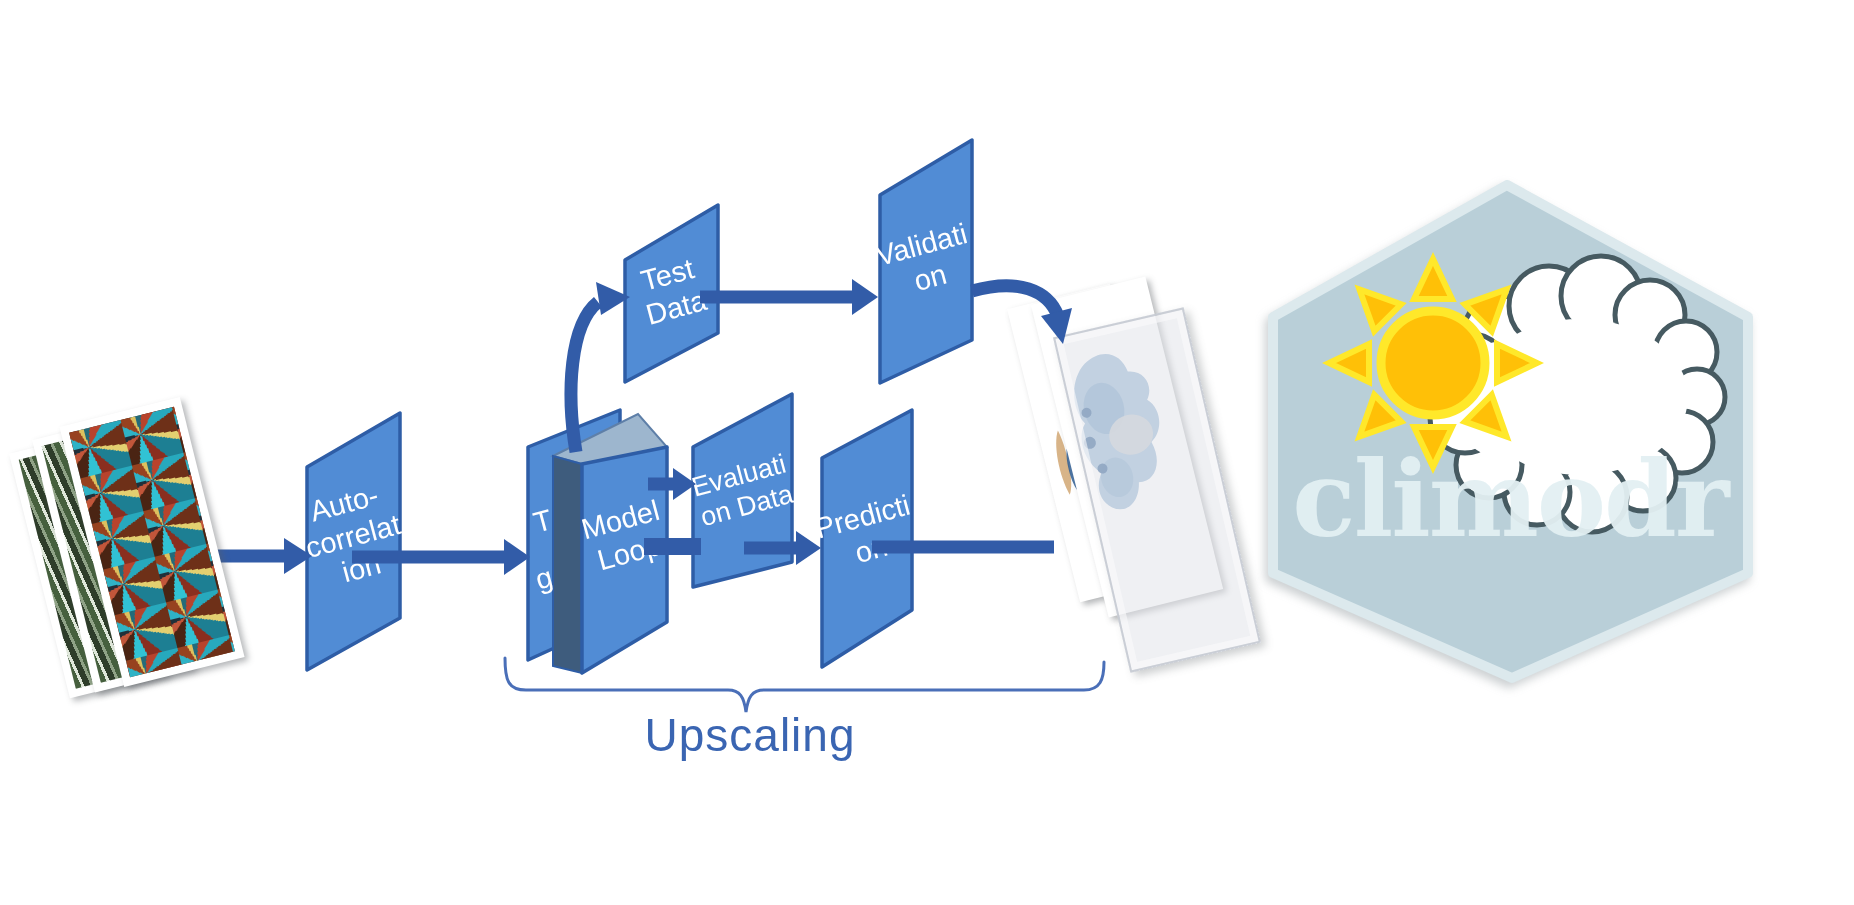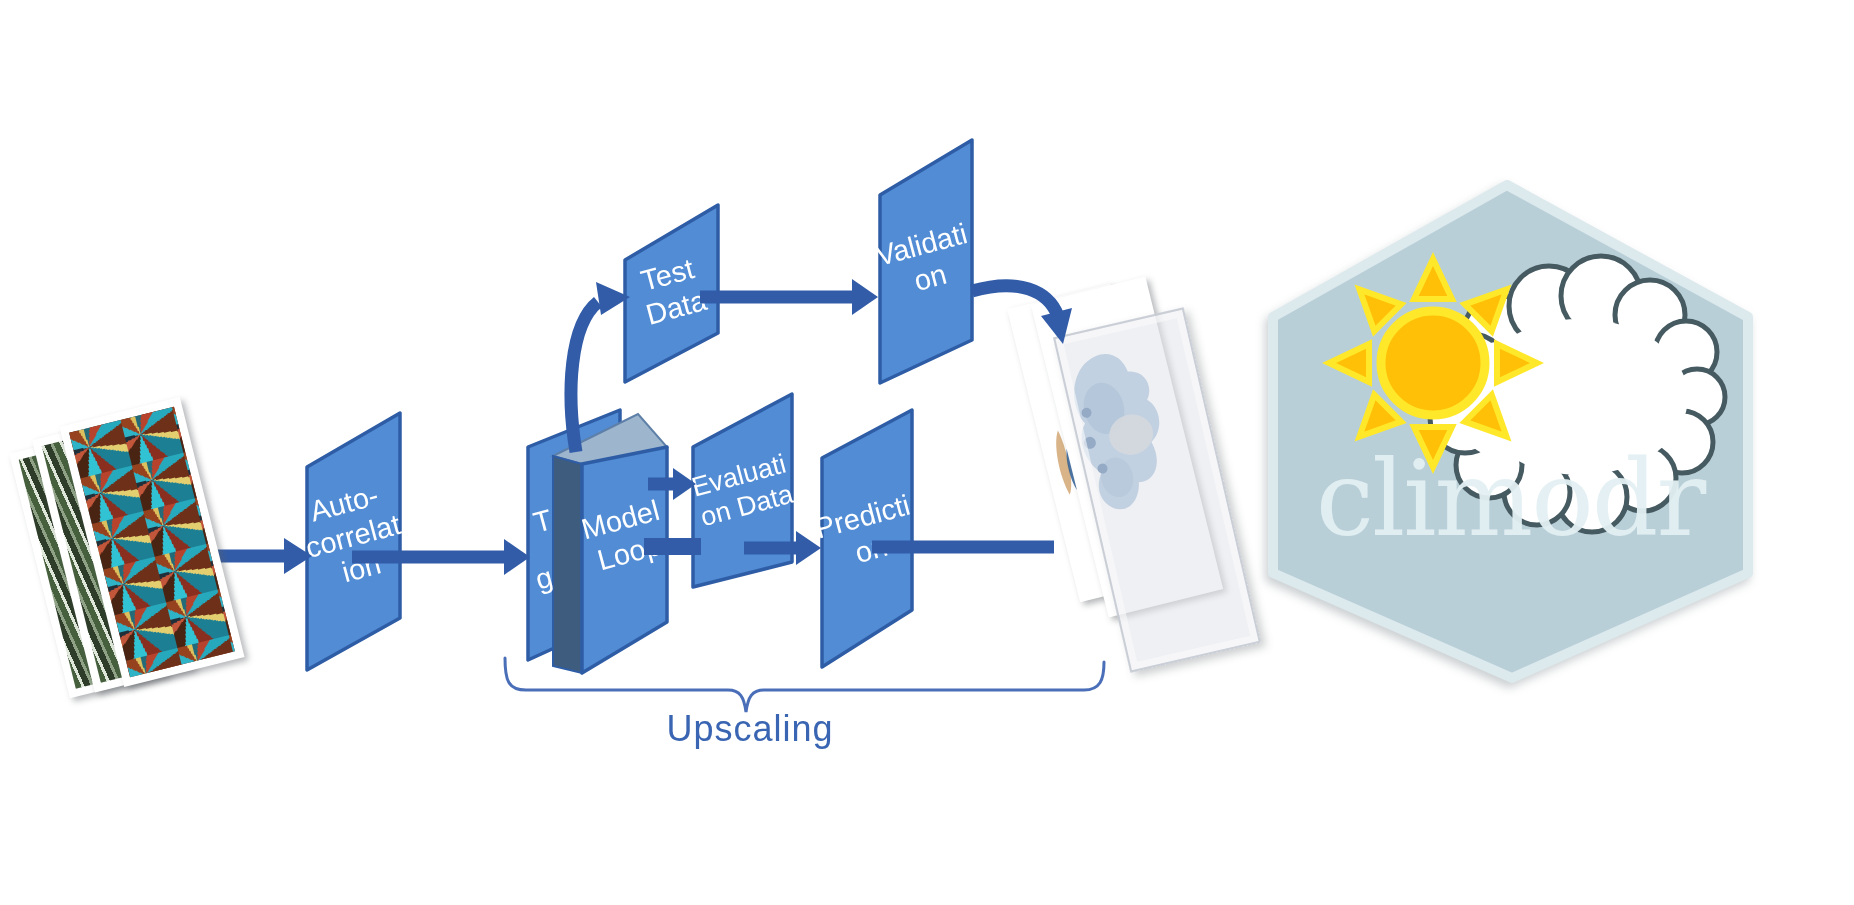--- a/index.html
+++ b/index.html
@@ -18,21 +18,21 @@
   .arrow-bar{fill:var(--arrow,#325CA8);}
   .brace-path{stroke:var(--brace,#4A6FB8);stroke-width:3;fill:none;stroke-linecap:round;}
 
   
   .node-label{position:absolute;color:#fff;font-size:29px;line-height:1.16;text-align:center;
               transform:rotate(-15deg);white-space:nowrap;}
   .node-label span{display:block;}
   .frag{position:absolute;color:#fff;font-size:29px;transform:rotate(-15deg);}
 
   .upscaling{position:absolute;left:580px;top:708px;width:340px;text-align:center;
-             color:var(--label-text,#3A65B2);font-size:36px;letter-spacing:1px;}
+             color:var(--label-text,#3A65B2);font-size:46px;letter-spacing:1px;}
 
   
   .card{position:absolute;background:#fff;box-shadow:3px 4px 6px rgba(90,95,100,.45);}
   .card .img{position:absolute;left:8px;top:8px;right:8px;bottom:8px;}
   .sat-mosaic{background-color:#7e3a20;
     background-image:
       repeating-conic-gradient(from 15deg at 30% 40%, #b8432c 0 28deg, #27a9bd 28deg 52deg,
         #6e3018 52deg 84deg, #e3cf70 84deg 96deg, #1d7f93 96deg 128deg, #8a2e1f 128deg 152deg,
         #31c2d4 152deg 180deg, #4a2413 180deg 214deg, #c2563a 214deg 240deg, #20303a 240deg 258deg,
         #2fb3c6 258deg 292deg, #97421f 292deg 326deg, #ddc05e 326deg 342deg, #246b7a 342deg 360deg),
@@ -43,21 +43,21 @@
   .green-strip{background:repeating-linear-gradient(80deg,#46603e 0 6px,#dfe7da 6px 9px,#2e3d2a 9px 15px,#8fa286 15px 18px);}
 
   
   .glass{position:absolute;background:rgba(225,228,233,.55);border:2px solid rgba(195,200,208,.85);
          box-shadow:inset 0 0 0 7px rgba(250,250,252,.6), 4px 5px 8px rgba(90,95,100,.3);}
 
   
   .hex-shadow{filter:drop-shadow(-3px 5px 5px rgba(110,120,125,.35));}
   .wordmark{position:absolute;left:1280px;top:438px;width:460px;text-align:center;
             font-family:"DejaVu Serif","Liberation Serif",serif;font-size:104px;
-            color:var(--wordmark-color,#E3F0F3);opacity:.95;letter-spacing:-2px;}
+            color:var(--wordmark-color,#E3F0F3);opacity:.95;letter-spacing:-2px;font-weight:bold;}
 </style>
 </head>
 <body>
 
 <div class="stage">
 
   <svg class="layer" viewBox="0 0 1854 905">
     <g>
       <polygon class="box-poly" points="528,447 620,410 620,618 528,660"></polygon>
     </g>

